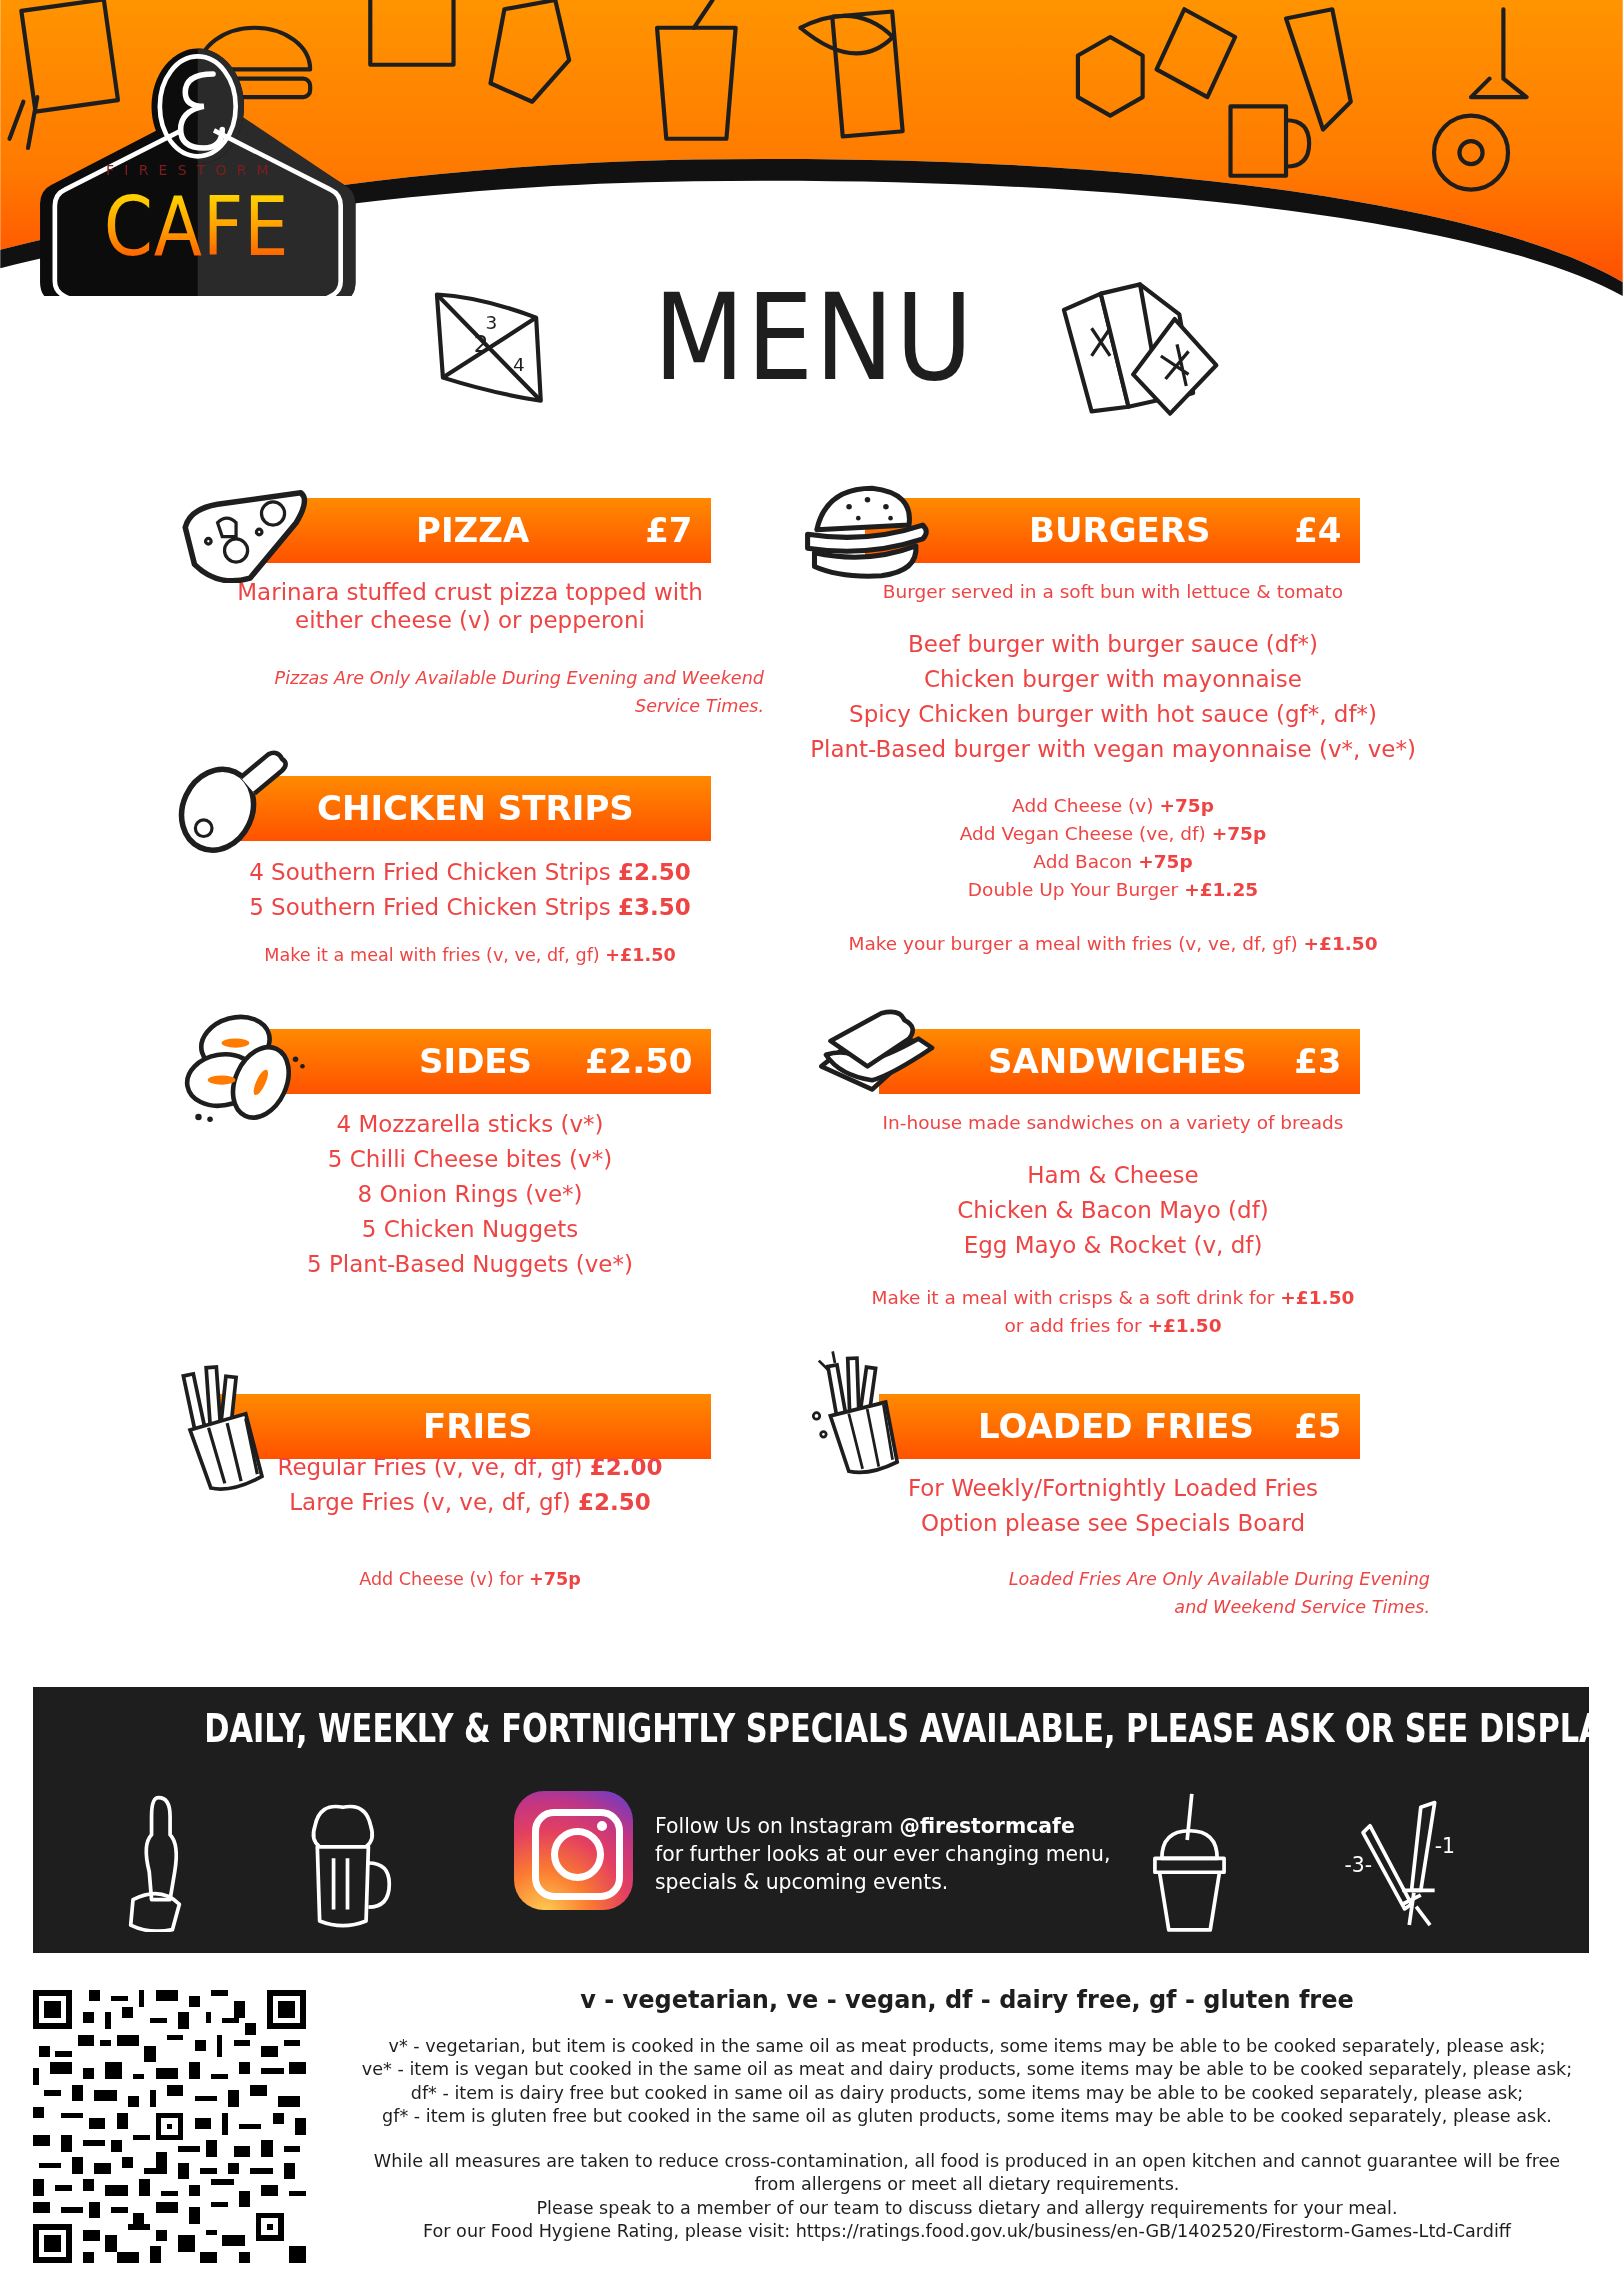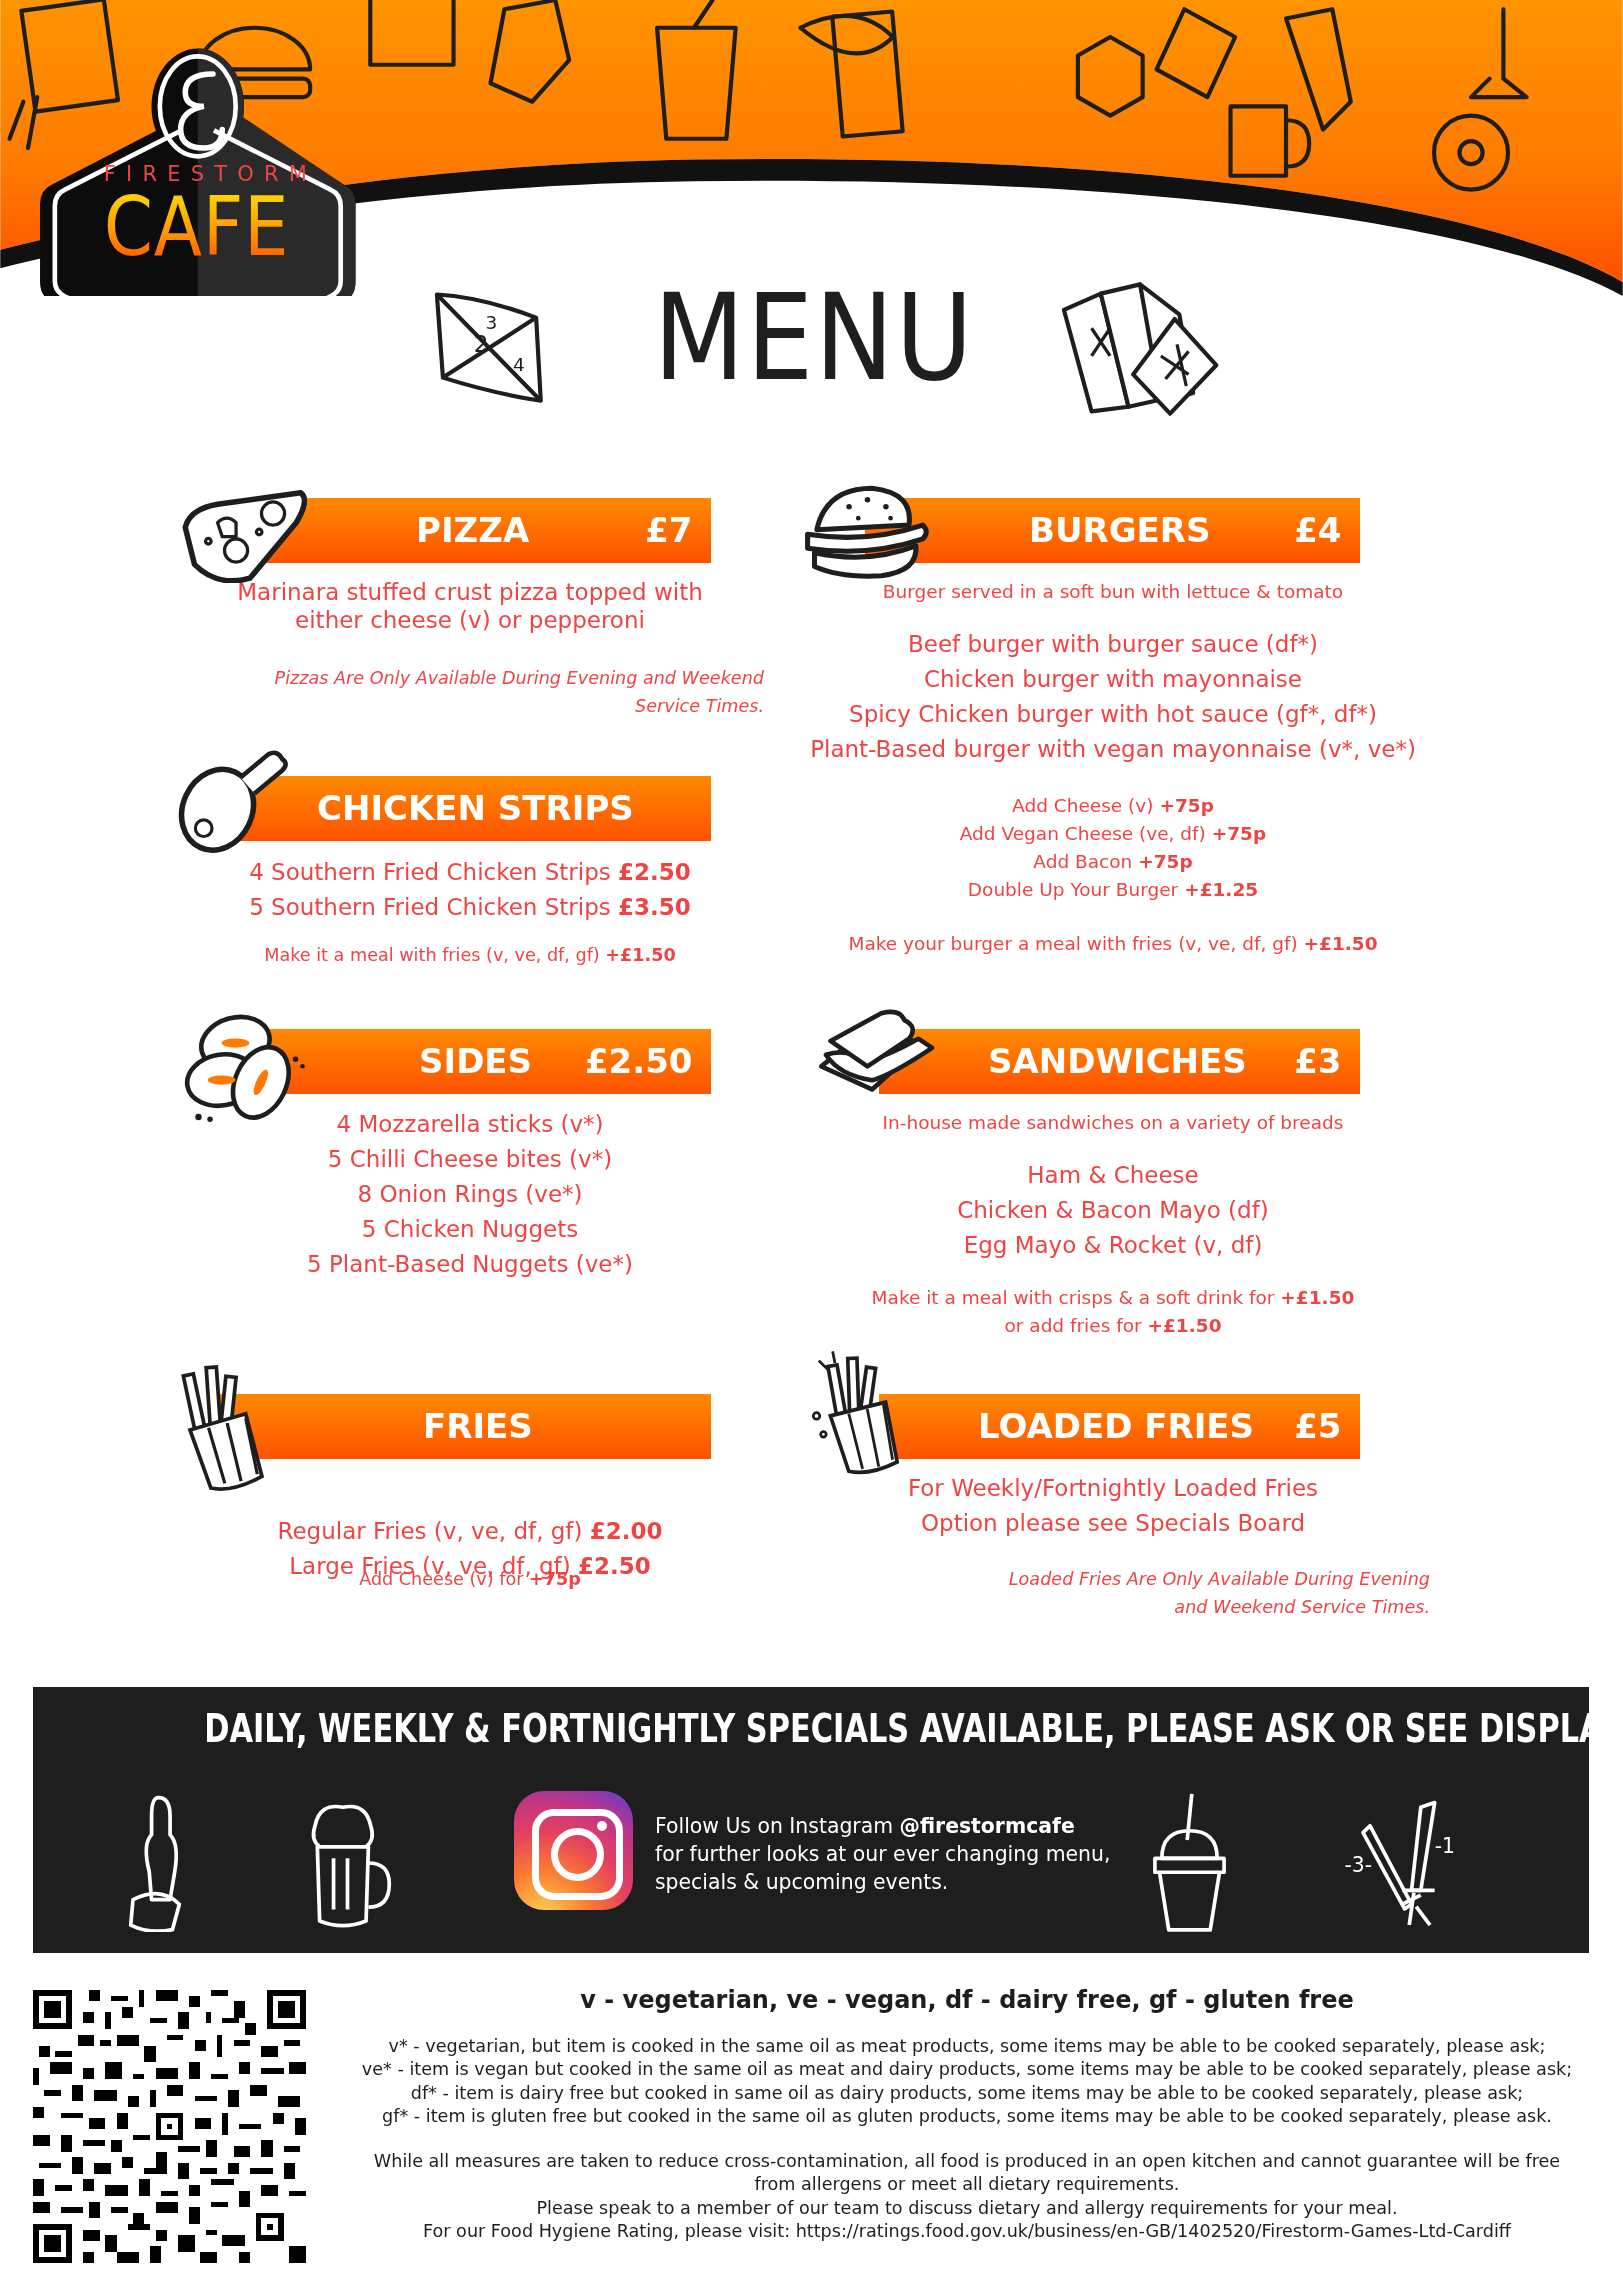--- a/index.html
+++ b/index.html
@@ -1,21 +1,21 @@
 <!DOCTYPE html>
 <html style="font-size:7.4px"><head>
 <meta charset="utf-8">
 <style>
   html,body{margin:0;padding:0;}
   body{width:1623px;height:2295px;position:relative;overflow:hidden;background:#ffffff;font-family:"DejaVu Sans",sans-serif;color:#1e1e1e;}
   .abs{position:absolute;}
   
   #header{left:0;top:0;width:1623px;height:296px;}
   #header svg{position:absolute;left:0;top:0;}
-  .logo-text-1{position:absolute;left:102px;top:162px;width:217px;text-align:center;color:#ef4444;font-size:21px;letter-spacing:10.2px;font-family:"DejaVu Sans",sans-serif;}
+  .logo-text-1{position:absolute;left:84px;top:162px;width:217px;text-align:center;color:#7f1d1d;font-size:14px;letter-spacing:10.2px;font-family:"DejaVu Sans",sans-serif;}
   .logo-text-2{position:absolute;left:83px;top:186px;width:227px;text-align:center;font-size:82px;line-height:82px;font-family:"DejaVu Sans",sans-serif;letter-spacing:0.9px;
     background:linear-gradient(180deg,#ffe000 0%,#ff9a00 55%,#ff4a00 100%);-webkit-background-clip:text;background-clip:text;color:transparent;transform:scaleX(0.86);transform-origin:center;}
   
   #menu-title{left:615px;top:278px;width:398px;text-align:center;font-size:120px;line-height:120px;font-family:"DejaVu Sans",sans-serif;color:#1e1e1e;letter-spacing:1.9px;transform:scaleX(0.88);}
   
   .banner{position:absolute;height:65px;background:linear-gradient(180deg,#ff8a00 0%,#ff6e00 50%,#ff5200 100%);color:#fff;font-weight:bold;font-family:"DejaVu Sans",sans-serif;font-size:34px;}
   .banner .bt{position:absolute;top:0;line-height:65px;white-space:nowrap;}
   .banner .bp{position:absolute;top:0;line-height:65px;right:18.5px;white-space:nowrap;}
   .icon-slot{position:absolute;}
   .txt{position:absolute;text-align:center;white-space:nowrap;font-family:"DejaVu Sans",sans-serif;color:#ef4444;}
@@ -180,21 +180,21 @@
   <g fill="#fff" stroke="#1e1e1e" stroke-width="8">
     <rect x="30" y="20" width="22" height="140" transform="rotate(-12 40 90)"></rect>
     <rect x="70" y="5" width="22" height="150" transform="rotate(-4 80 80)"></rect>
     <rect x="100" y="25" width="22" height="140" transform="rotate(6 110 95)"></rect>
     <path d="M30,140 L150,105 L185,240 Q120,275 75,265 Z"></path>
   </g>
   <g stroke="#1e1e1e" stroke-width="7">
       <path d="M70,135 l35,120 M110,125 l30,125 M150,115 l25,120"></path>
     </g>
 </svg>
-<div class="txt t-lg" style="left:176px;width:588px;top:1514px;line-height:35px;">
+<div class="txt t-lg" style="left:176px;width:588px;top:1450px;line-height:35px;">
   <div><span>Regular Fries (v, ve, df, gf) </span><span class="b">£2.00</span></div>
   <div><span>Large Fries (v, ve, df, gf) </span><span class="b">£2.50</span></div>
 </div>
 <div class="txt t-sm" style="left:176px;width:588px;top:1568px;line-height:23px;">
   <span>Add Cheese (v) for </span><span class="b">+75p</span>
 </div>
 
 <div class="banner" style="left:865px;top:498px;width:495px;">
   <span class="bt" style="left:164px">BURGERS</span>
   <span class="bp">£4</span>

